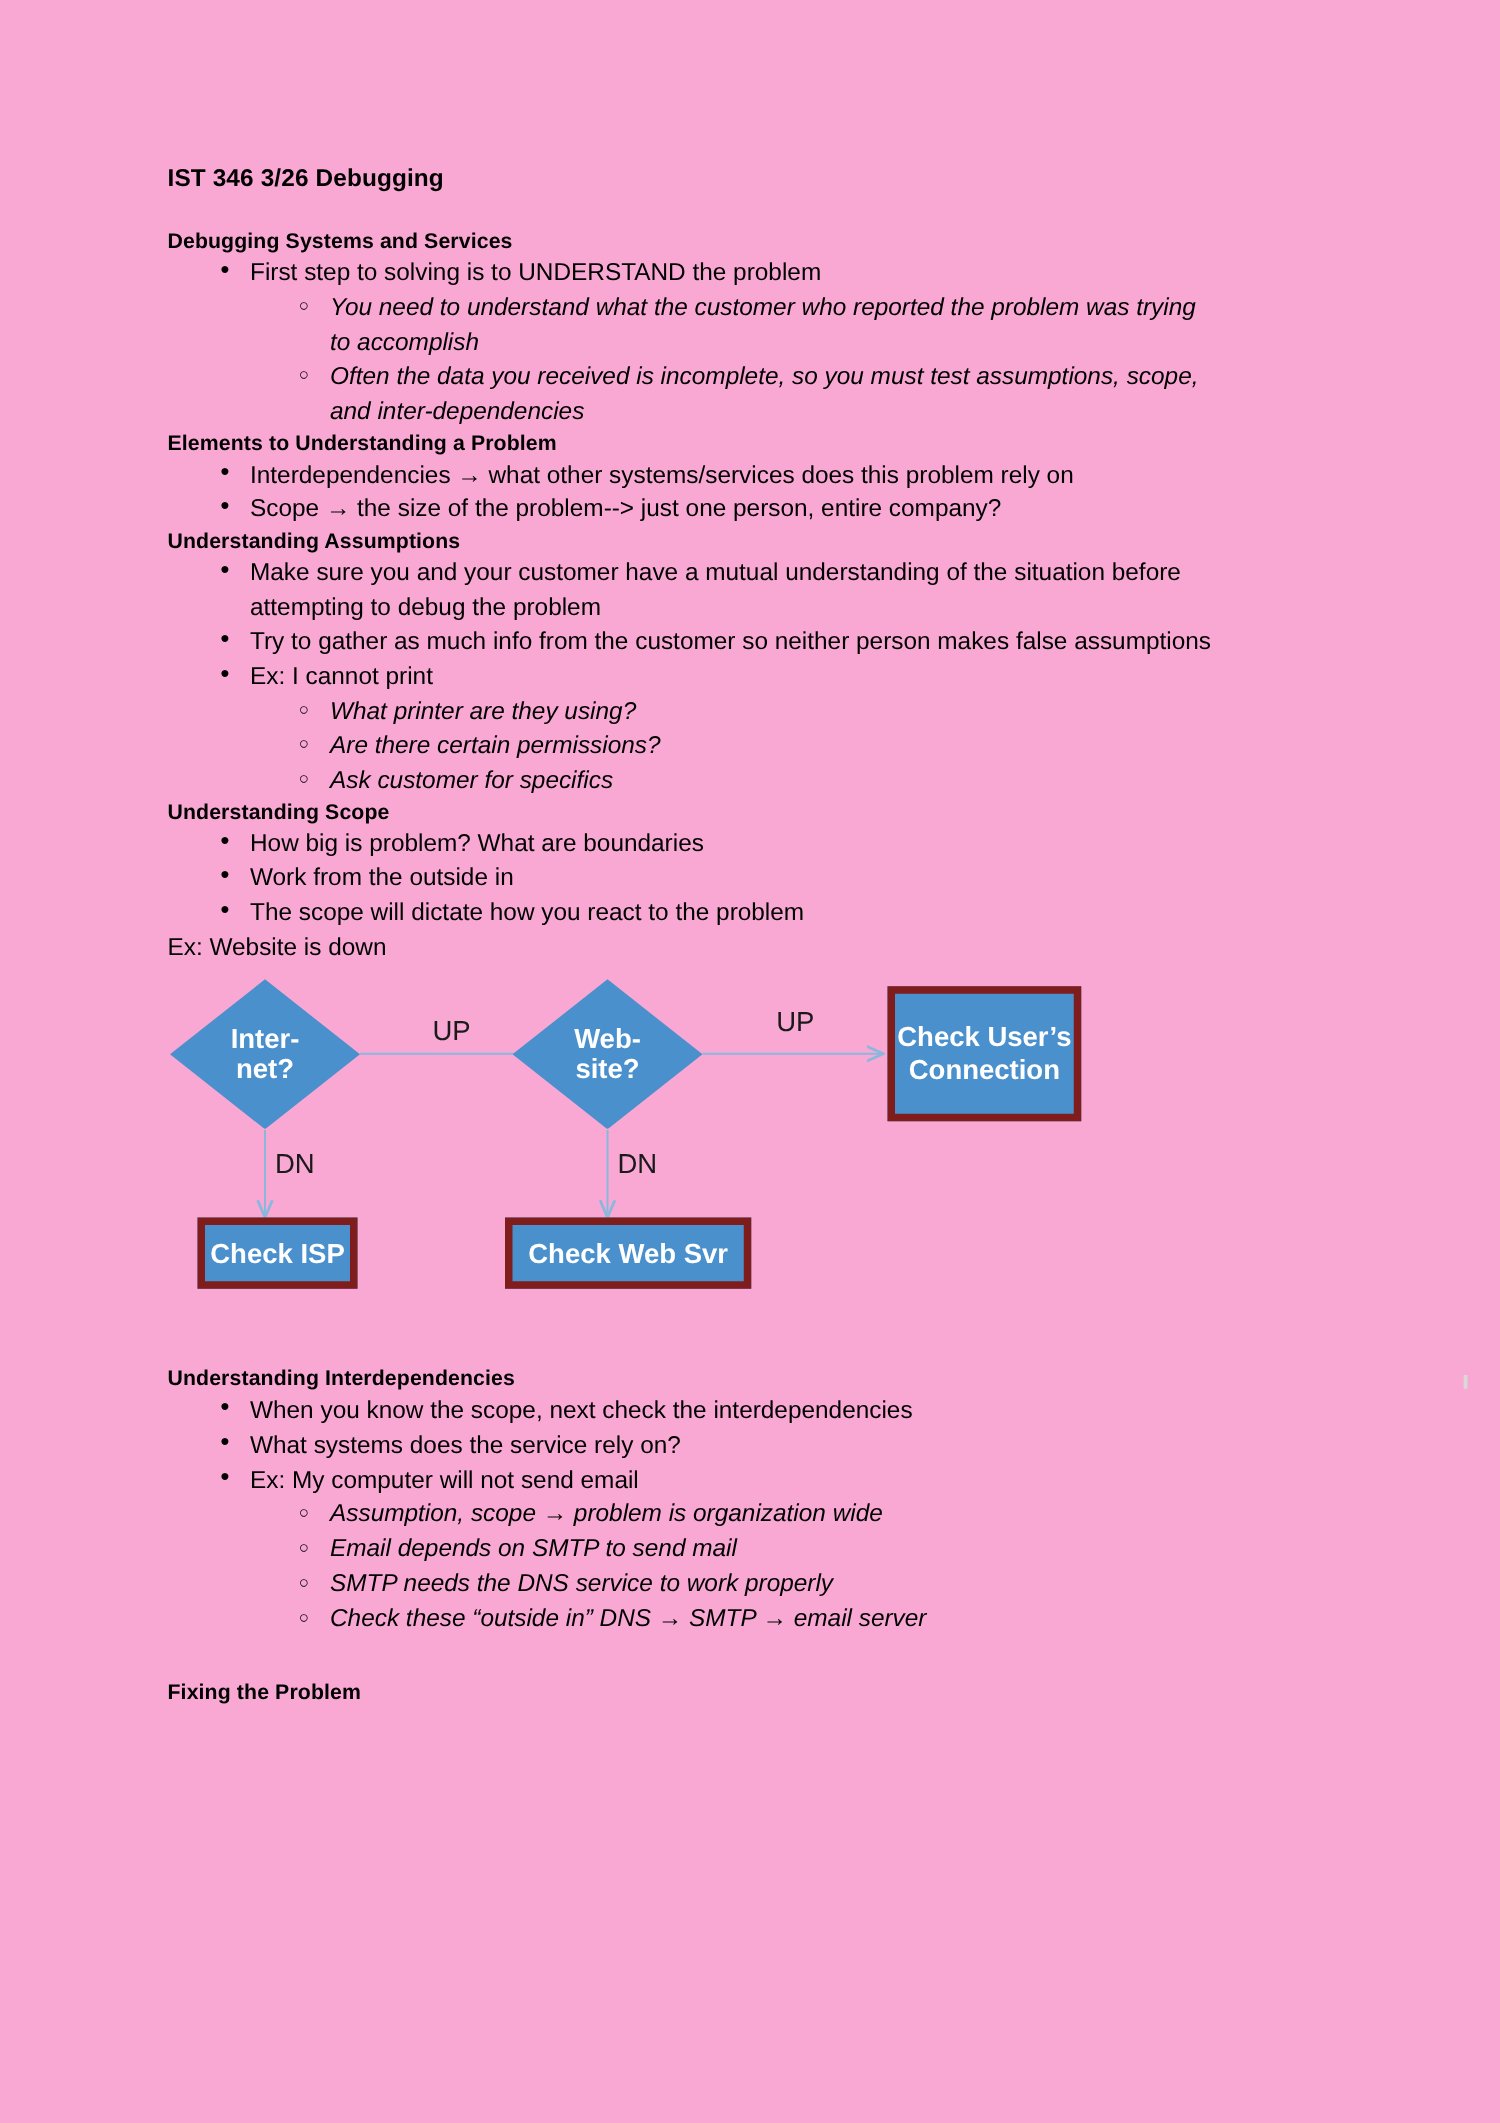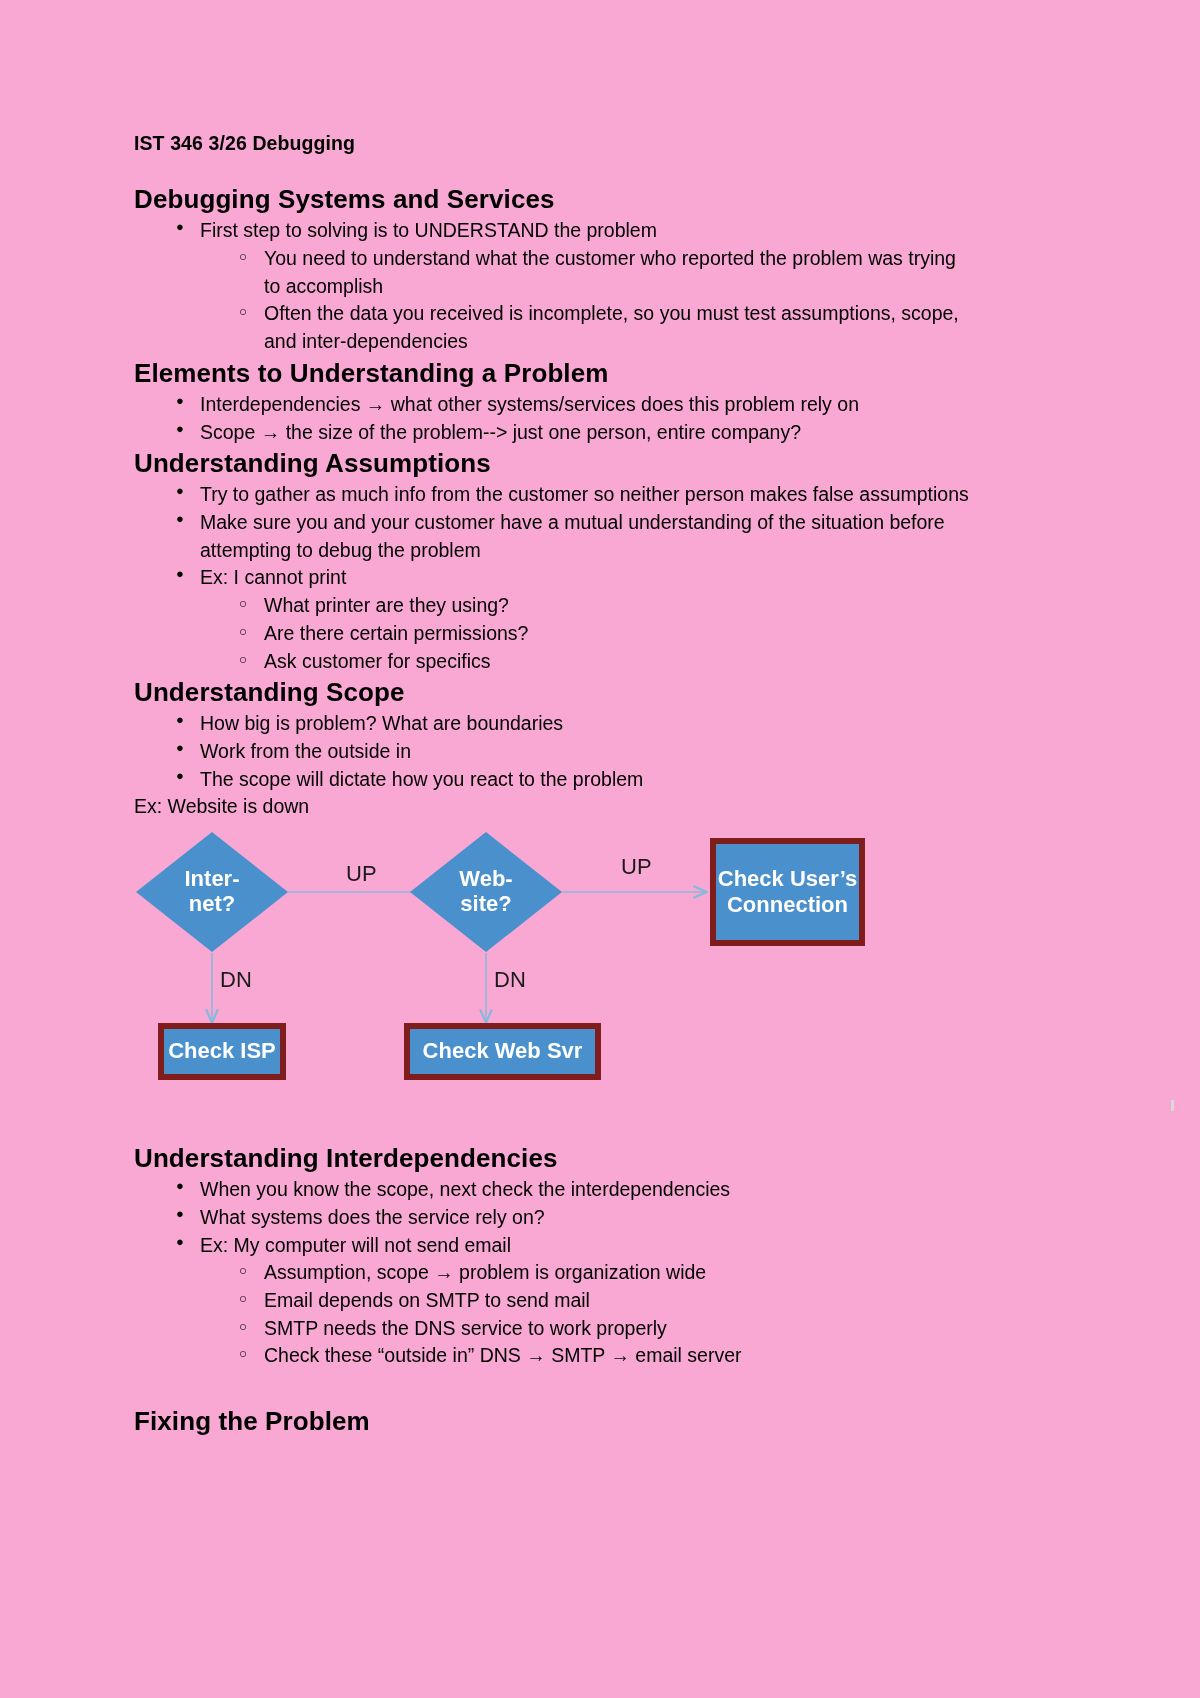--- a/index.html
+++ b/index.html
@@ -29,21 +29,21 @@
     width: 840px;
   }
   .doc-title {
     font-size: 19.5px;
     font-weight: bold;
     letter-spacing: 0.1px;
     line-height: 1.35;
     margin: 0 0 26px 0;
   }
   h2.section-heading {
-    font-size: 26px;
+    font-size: 17px;
     font-weight: bold;
     letter-spacing: 0.1px;
     line-height: 1.35;
     margin: 0;
     padding: 0;
   }
   ul.level1 {
     list-style: none;
     margin: 0;
     padding: 0 0 0 66px;
@@ -64,20 +64,21 @@
   }
   ul.level2 {
     list-style: none;
     margin: 0;
     padding: 0 0 0 64px;
   }
   ul.level2 > li {
     position: relative;
     font-size: 19.5px;
     line-height: 1.42;
+    font-style: italic;
   }
   ul.level2 > li > .li-text::before {
     content: "\25CB";
     position: absolute;
     left: -25px;
     font-size: 13.5px;
     top: 2px;
   }
   .li-text { display: block; position: relative; }
   .plain-line {
@@ -174,24 +175,24 @@
           <span class="li-text">Interdependencies → what other systems/services does this problem rely on</span>
         </li>
       <li>
           <span class="li-text">Scope → the size of the problem--&gt; just one person, entire company?</span>
         </li>
     </ul>
 
     <h2 class="section-heading">Understanding Assumptions</h2>
     <ul class="level1">
       <li>
+          <span class="li-text">Make sure you and your customer have a mutual understanding of the situation before attempting to debug the problem</span>
+        </li>
+      <li>
           <span class="li-text">Try to gather as much info from the customer so neither person makes false assumptions</span>
-        </li>
-      <li>
-          <span class="li-text">Make sure you and your customer have a mutual understanding of the situation before attempting to debug the problem</span>
         </li>
       <li>
         <span class="li-text">Ex: I cannot print</span>
         <ul class="level2">
           <li>
               <span class="li-text">What printer are they using?</span>
             </li>
           <li>
               <span class="li-text">Are there certain permissions?</span>
             </li>

